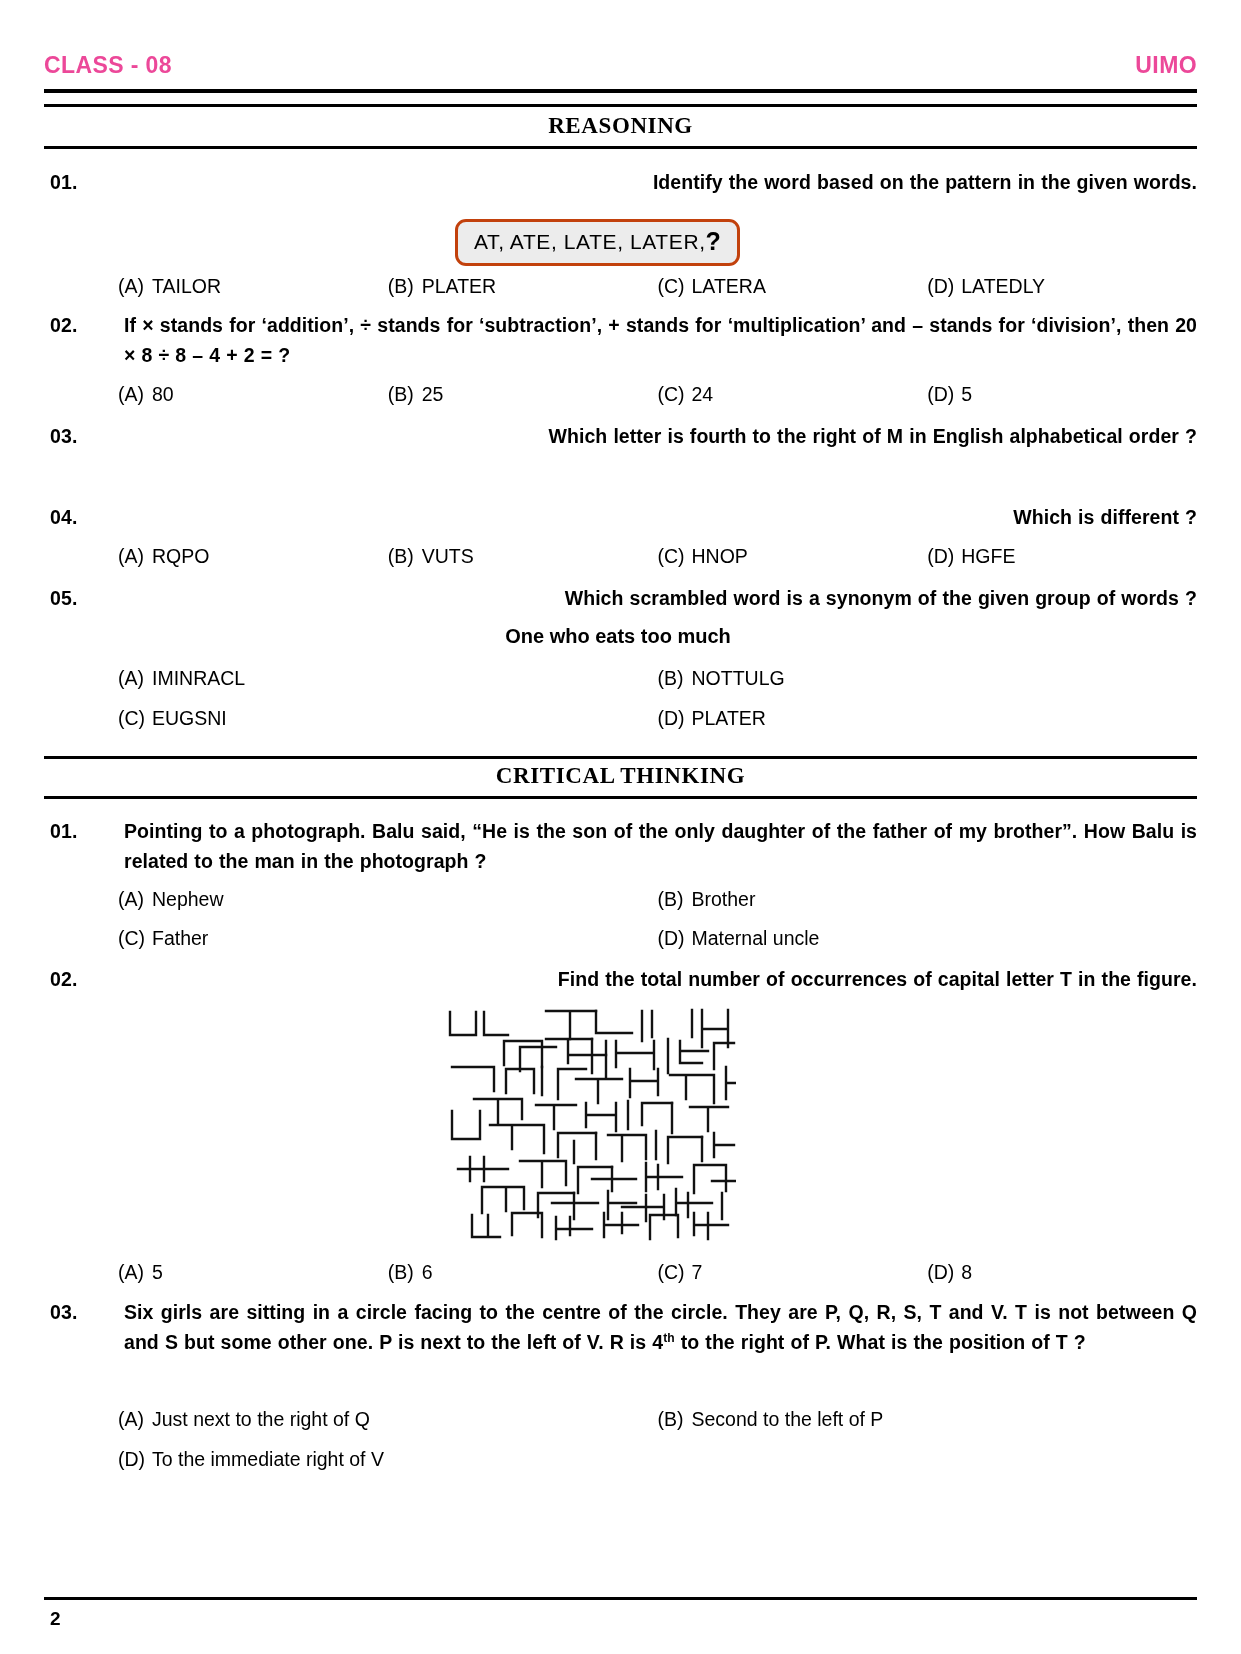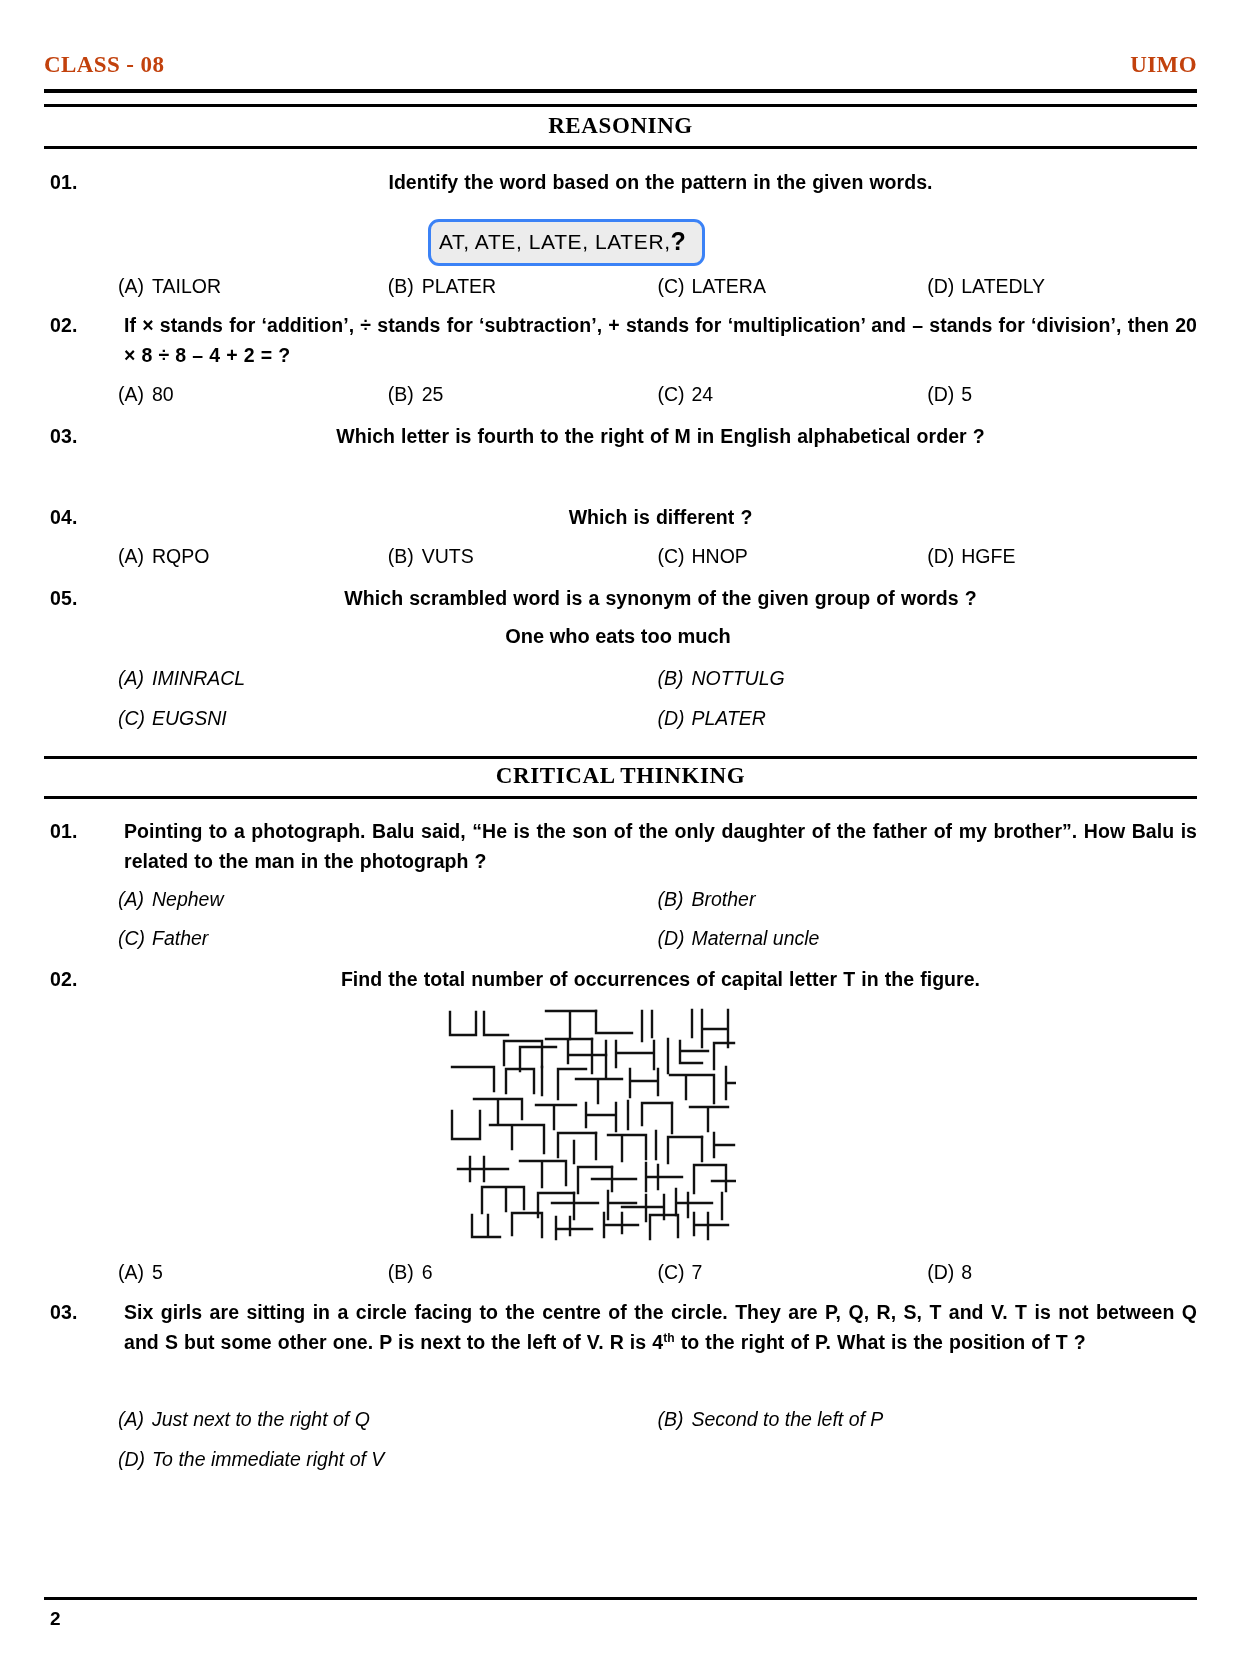--- a/index.html
+++ b/index.html
@@ -22,25 +22,25 @@
   .header {
     position: absolute;
     left: 44px;
     top: 52px;
     width: 1153px;
     display: flex;
     justify-content: space-between;
     align-items: baseline;
   }
   .header .hdr-text {
-    font-family: Liberation Serif, serif;
+    font-family: Liberation Sans, sans-serif;
     font-weight: bold;
     font-size: 23px;
     letter-spacing: 0.4px;
-    color: #c2410c;
+    color: #ec4899;
   }
 
   .rule {
     position: absolute;
     left: 44px;
     width: 1153px;
     background: #000;
   }
   .rule-thick { height: 4px; }
   .rule-med   { height: 3px; }
@@ -78,43 +78,43 @@
   }
   .q-text {
     flex: 1 1 auto;
     font-weight: bold;
     font-size: 19.5px;
     line-height: 30px;
     text-align: justify;
     letter-spacing: 0.05px;
     word-spacing: 0.6px;
   }
-  .q-text.nojust { text-align: center; }
+  .q-text.nojust { text-align: right; }
 
   
   .opts {
     position: absolute;
     left: 118px;
     width: 1079px;
     display: flex;
     font-size: 19.5px;
     line-height: 28px;
     font-weight: normal;
   }
   .opts.cols4 > div { width: 25%; }
-  .opts.cols2 > div { width: 50%; font-style: italic; }
+  .opts.cols2 > div { width: 50%; }
   .opt-lbl { display: inline-block; min-width: 34px; }
 
   
   .pattern-box {
     position: absolute;
-    left: 428px;
+    left: 455px;
     top: 219px;
-    padding: 5px 16px 7px 8px;
-    border: 3px solid #3b82f6;
+    padding: 5px 16px 7px 16px;
+    border: 3px solid #c2410c;
     border-radius: 11px;
     background: #ececec;
     font-size: 21px;
     letter-spacing: 0.6px;
     white-space: nowrap;
   }
   .pattern-box .qmark {
     font-weight: bold;
     font-size: 25px;
     vertical-align: -1px;

